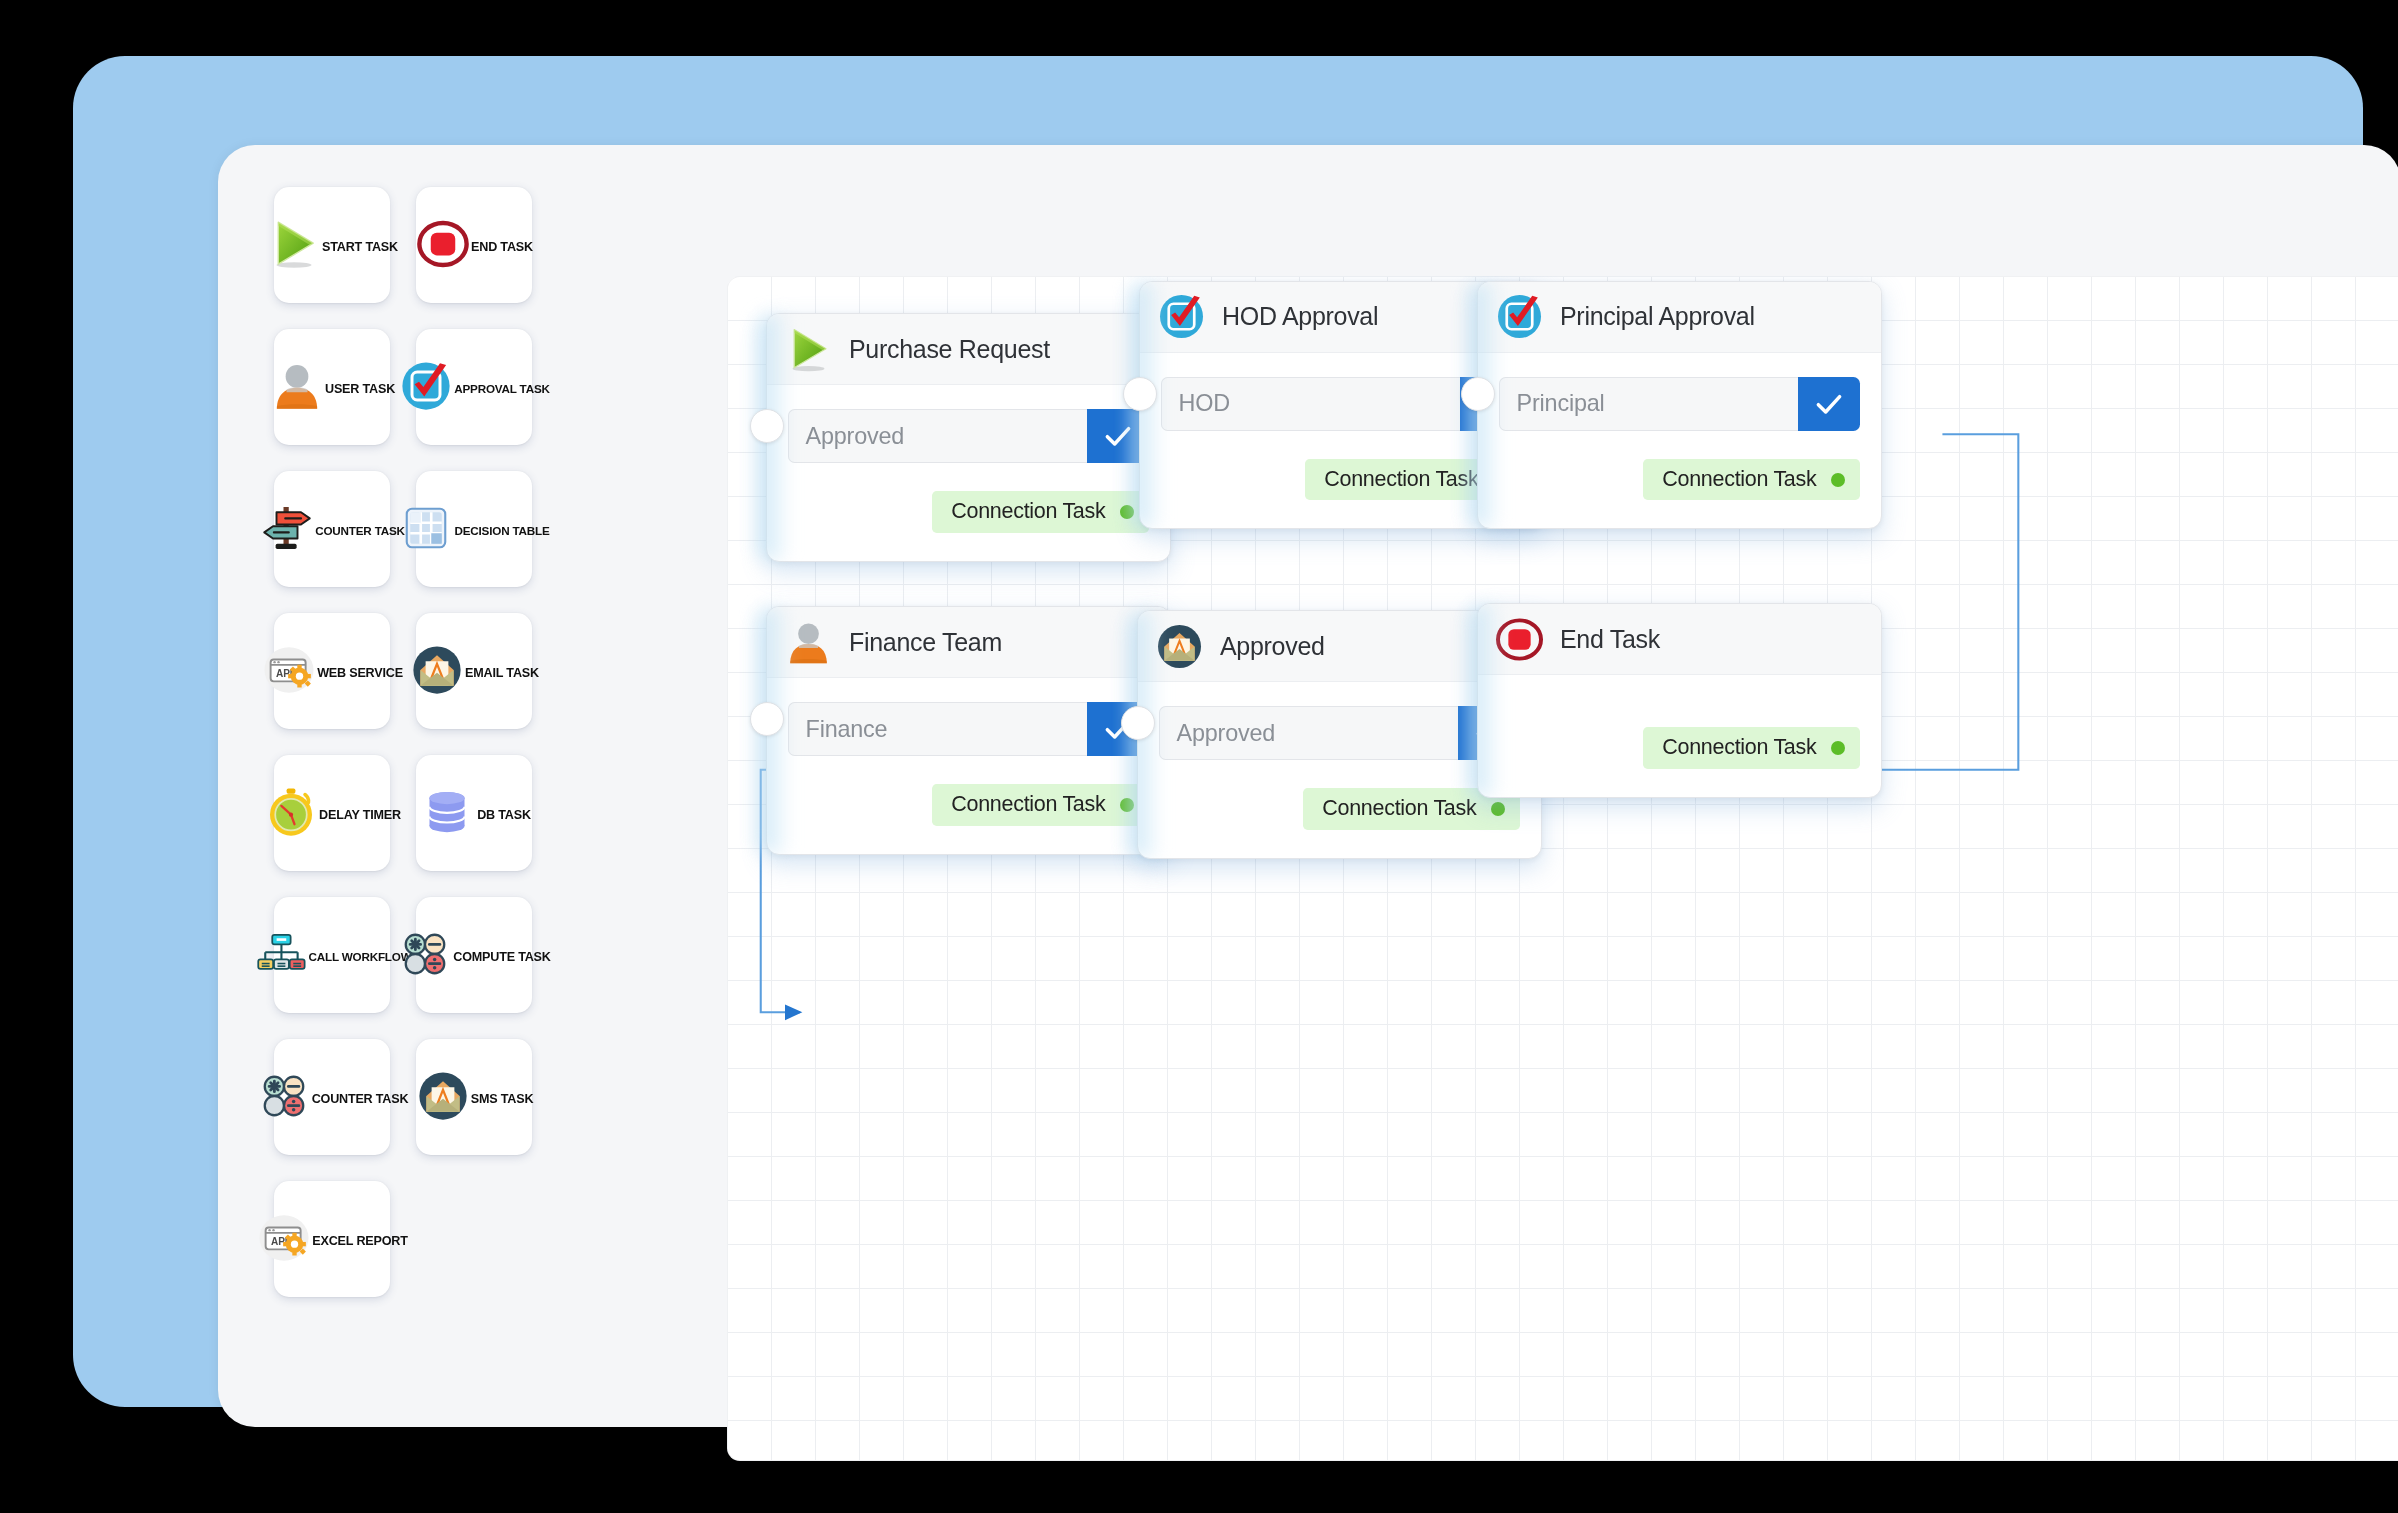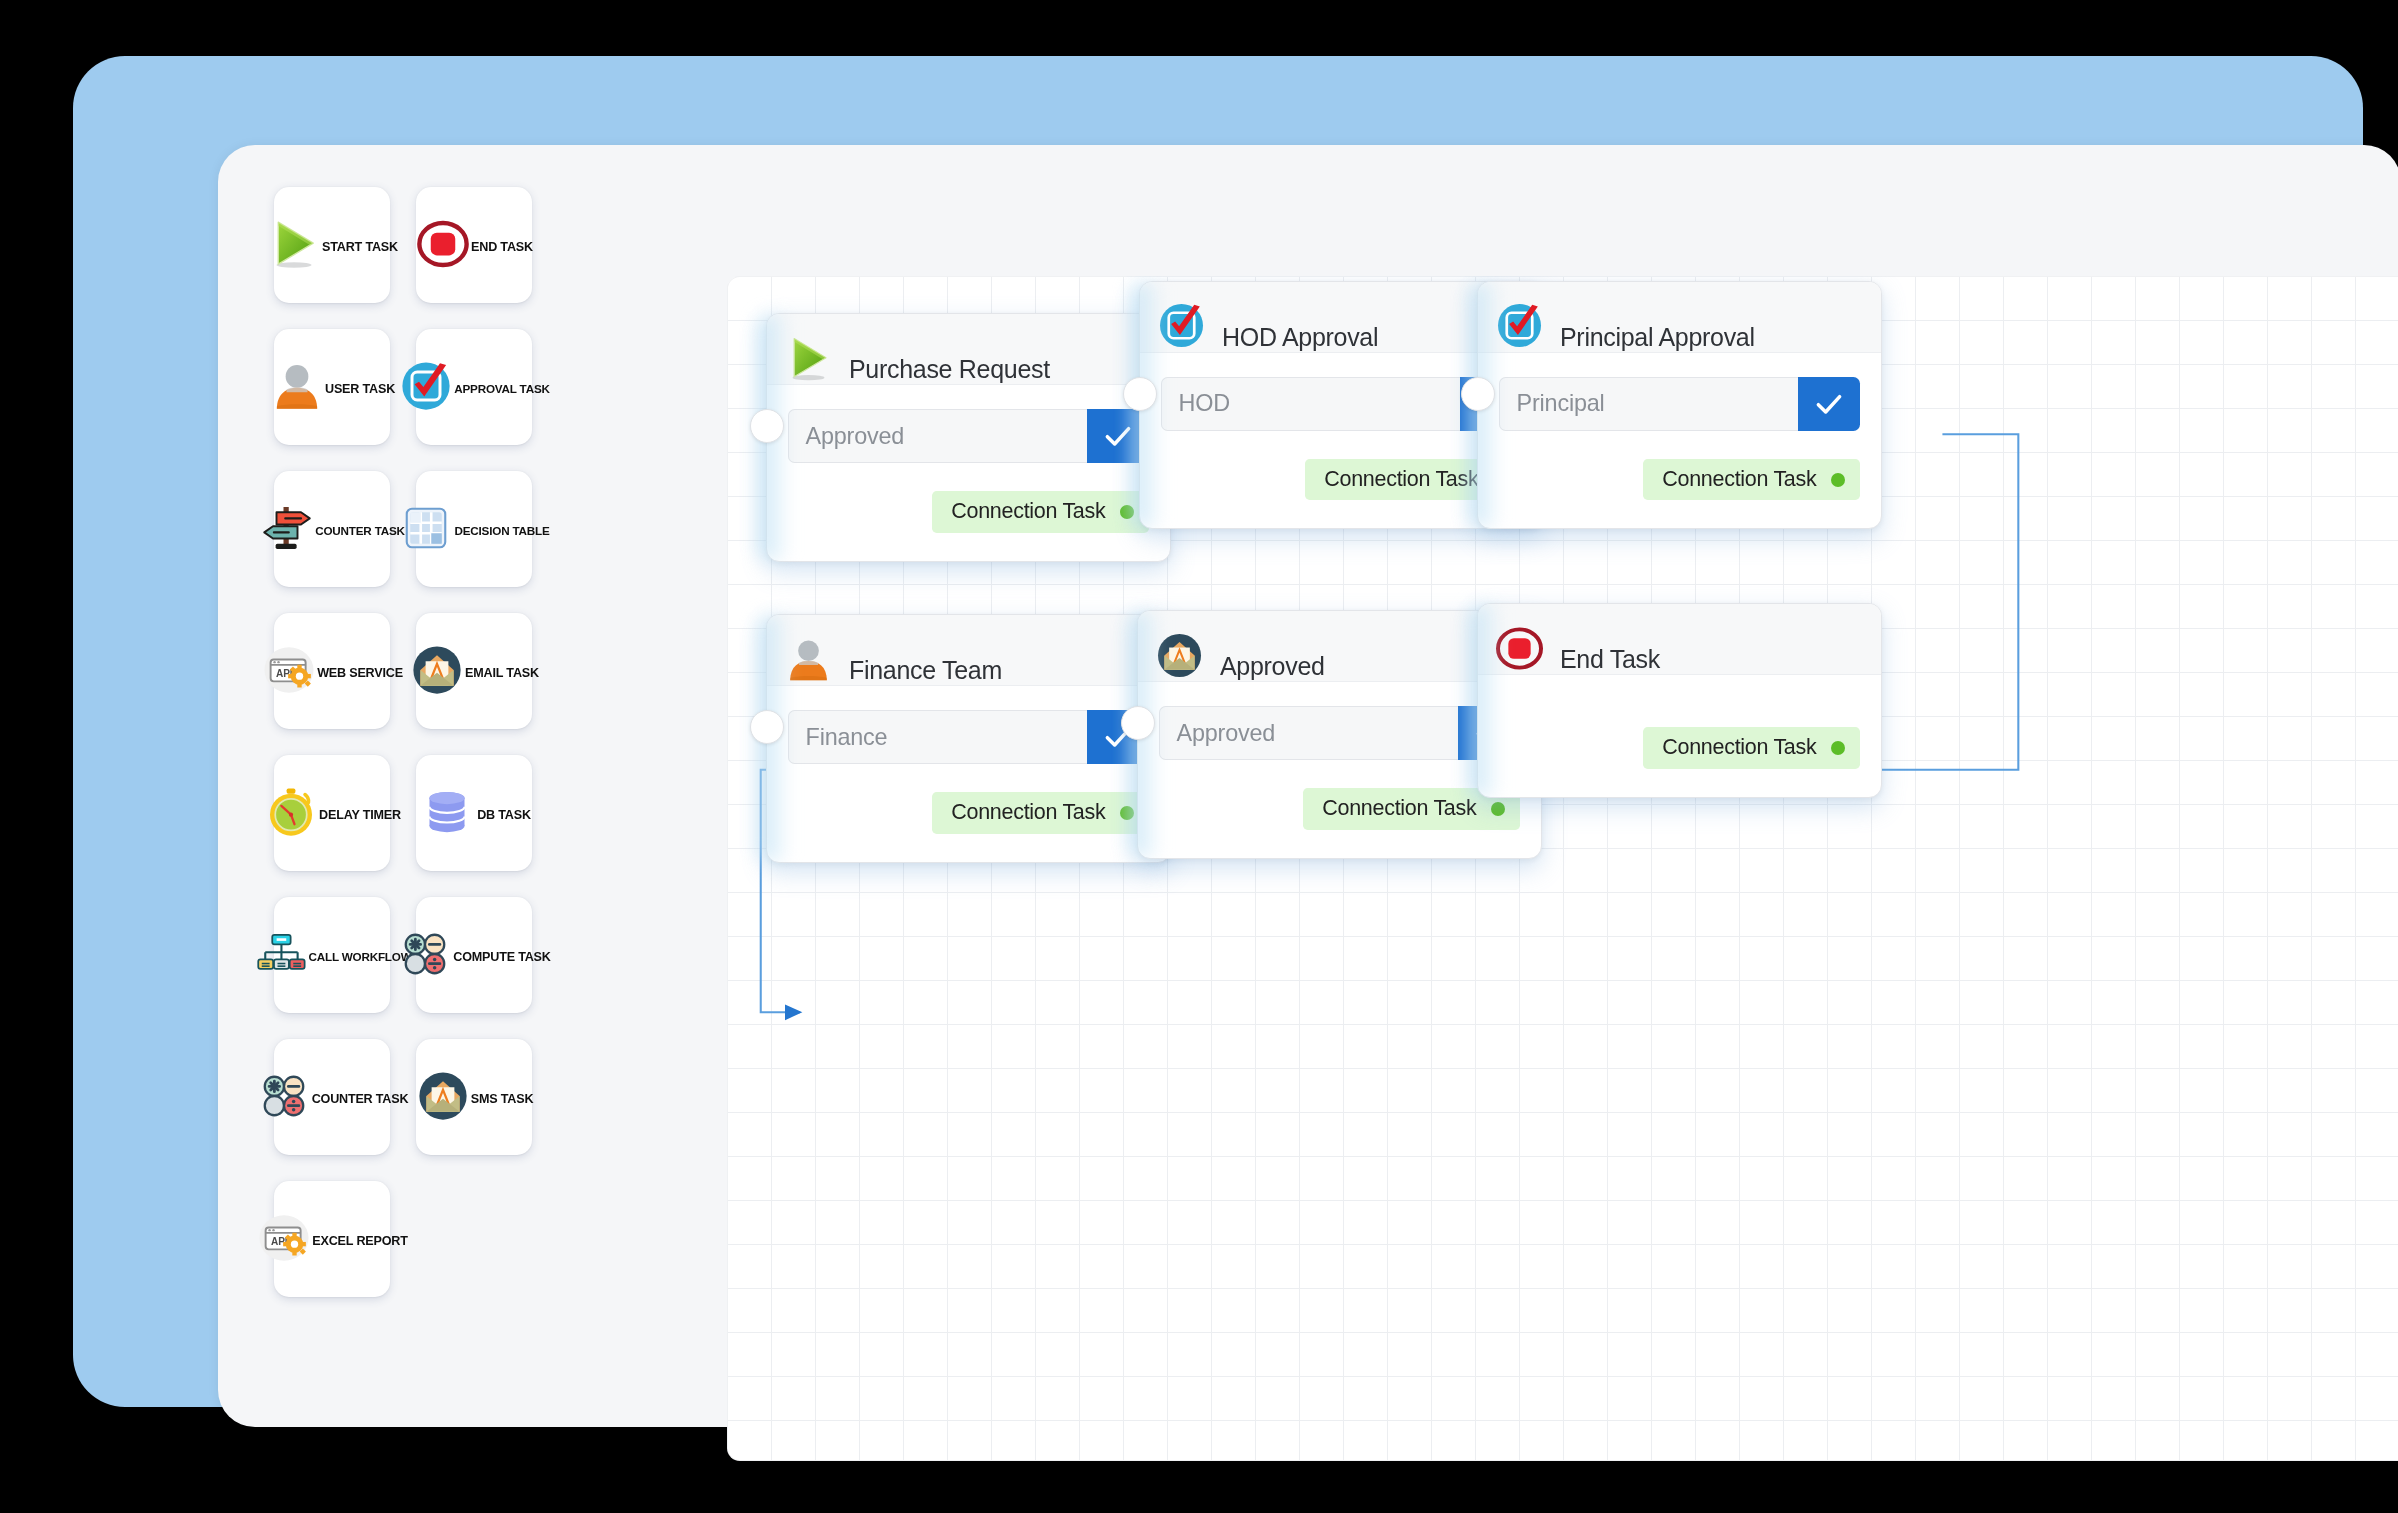--- a/index.html
+++ b/index.html
@@ -47,21 +47,21 @@
   #edge-layer{ position:absolute; inset:0; width:100%; height:100%; }
 
   
   .node{
     position:absolute; width:405px; background:#fff;
     border:0.9px solid #e3e5e9; border-radius:13px;
     box-shadow:0 9.4px 24px rgba(120,170,220,.30), 0 1.9px 5.6px rgba(0,0,0,.06);
   }
   .node-header{
     height:71px; background:#f7f8f9; border-bottom:0.9px solid #eceef1;
-    border-radius:12px 12px 0 0; display:flex; align-items:flex-end;
+    border-radius:12px 12px 0 0; display:flex; align-items:center;
     padding-left:15px; gap:15px;
   }
   .node-icon{ width:52px; height:52px; display:flex; align-items:center;
     justify-content:center; flex:0 0 auto; }
   .node-title{ font-size:25px; color:#2f3237; font-weight:400;
     letter-spacing:-0.3px; }
   .node-body{ padding:24px 20.6px 28px 20.6px; }
   .node-input-row{ display:flex; height:54px; }
   .node-input{
     flex:1; background:#f6f7f8; border:0.9px solid #e3e5e9; border-right:none;
@@ -465,21 +465,21 @@
            </div>
          </div>
          <div class="node-conn-row">
            <div class="node-conn">
              <span class="node-conn-label">Connection Task</span>
              <span class="conn-dot"></span>
            </div>
          </div>
        </div>
           </div>
-          <div class="node" style="left: 39px; top: 338px;">
+          <div class="node" style="left: 39px; top: 330px;">
             <div class="node-glow"></div>
             <div class="node-header">
          <div class="node-icon">
                 <svg width="51" height="51" viewBox="0 0 64 64">
       <circle cx="32" cy="21" r="13" fill="#b6bcc1"></circle>
       <path d="M9 58 C9 41 20 34 32 34 C44 34 55 41 55 58 Z" fill="#ec7b1c"></path>
       <path d="M20 36 C24 34 28 33.5 32 33.5 C36 33.5 40 34 44 36 L44 39 L20 39 Z" fill="#c9cdd1" opacity=".75"></path>
       <path d="M9 55 C20 52 44 52 55 55 L55 58 L9 58 Z" fill="#d96f12" opacity=".55"></path>
                 </svg>
               </div>

